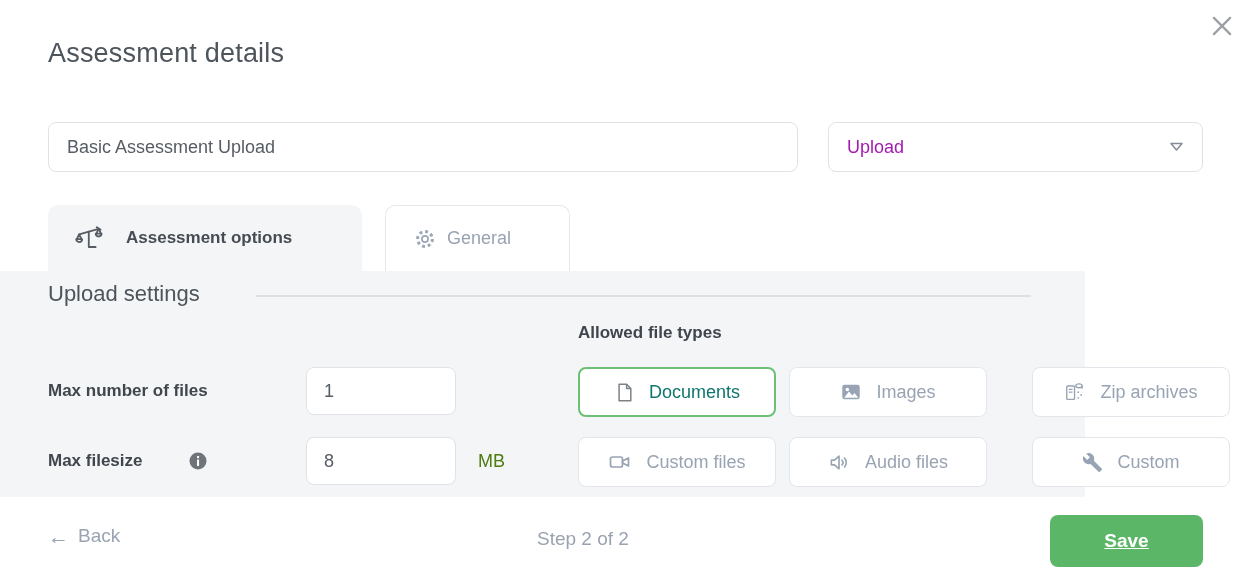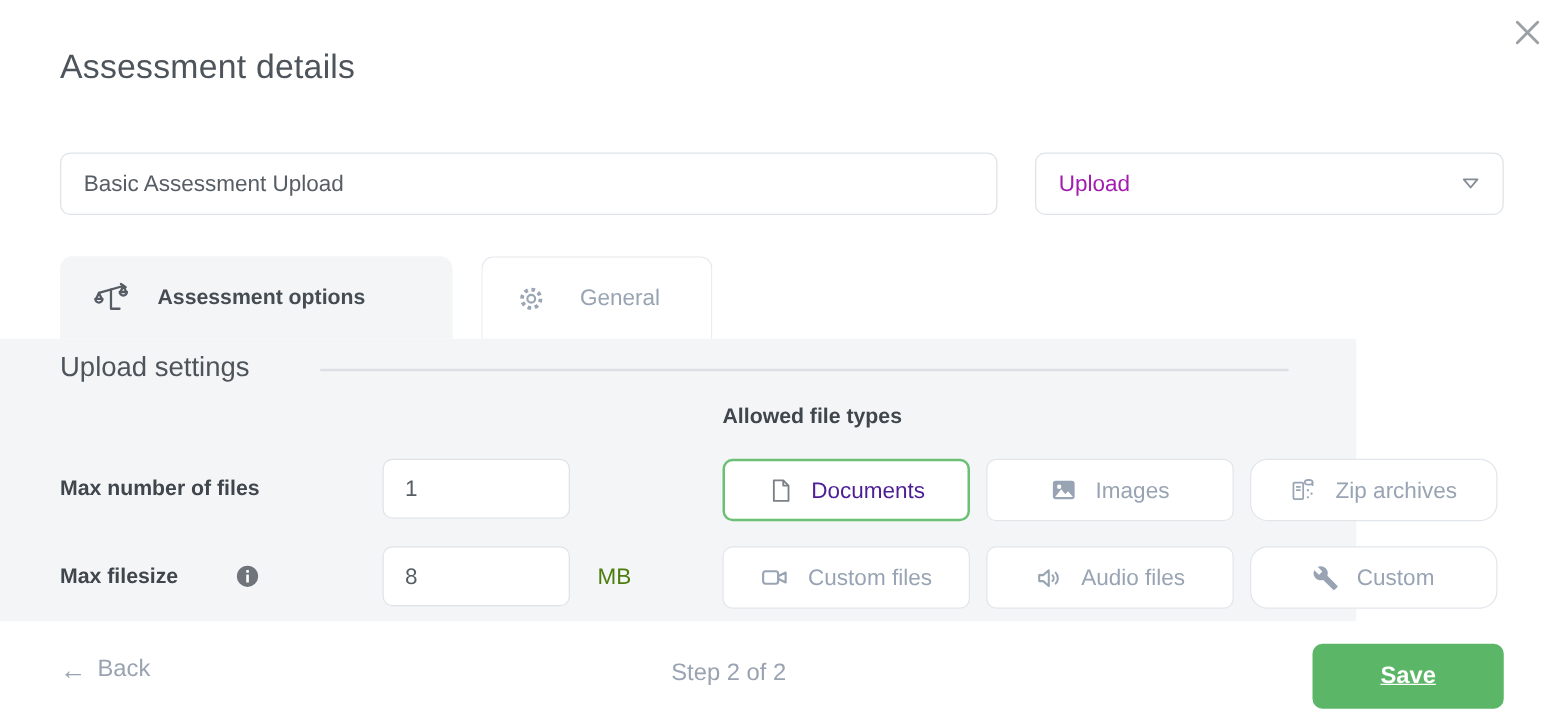--- a/index.html
+++ b/index.html
@@ -53,21 +53,21 @@
   .tab .tab-icon { display: flex; }
   .tab-active {
     width: 314px; background: #f4f5f6;
     color: #454c53; font-weight: 700; font-size: 17px;
     padding-left: 26px; gap: 22px;
   }
   .tab-inactive {
     width: 185px; margin-left: 23px; background: #ffffff;
     border: 1px solid #e4e8ec; border-bottom: none;
     color: #98a4b3; font-weight: 400; font-size: 18px;
-    padding-left: 27px; gap: 27px;
+    padding-left: 27px; gap: 10px;
   }
 
   
   .section {
     position: absolute; left: 0; top: 271px;
     width: 1085px; height: 226px;
     background: #f4f5f6;
   }
   .section-heading {
     position: absolute; left: 48px; top: 10px;
@@ -111,27 +111,27 @@
 
   
   .ft-btn {
     position: absolute; width: 198px; height: 50px;
     background: #ffffff; border: 1px solid #e2e6eb; border-radius: 8px;
     display: flex; align-items: center; justify-content: center; gap: 14px;
     font-size: 18px; color: #98a4b3; cursor: pointer;
     font-family: "Liberation Sans", sans-serif;
   }
   .ft-btn .ft-icon { display: flex; color: #98a4b3; }
-  .ft-selected { border: 2px solid #6cc076; color: #4c1d95; }
+  .ft-selected { border: 2px solid #6cc076; color: #0f766e; }
   .ft-selected .ft-icon { color: #7b8187; }
   .ft-r1 { top: 96px; }
   .ft-r2 { top: 166px; }
   .ft-c1 { left: 578px; }
   .ft-c2 { left: 789px; }
-  .ft-c3 { left: 1000px; border-radius: 14px; }
+  .ft-c3 { left: 1032px; }
 
   
   .footer-back {
     position: absolute; left: 48px; top: 525px;
     display: flex; align-items: center; gap: 9px;
     font-size: 19px; color: #9aa3b1; cursor: pointer;
     background: none; border: none; padding: 0;
     font-family: "Liberation Sans", sans-serif;
   }
   .footer-back .back-arrow { font-size: 21px; line-height: 1; }

